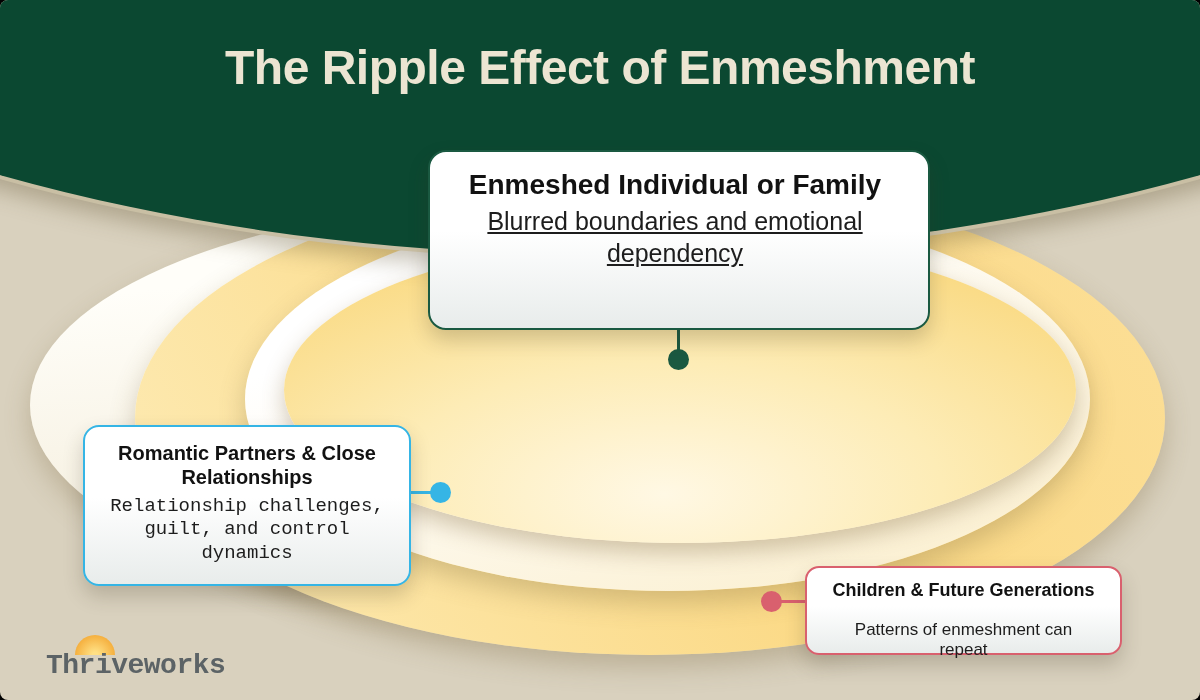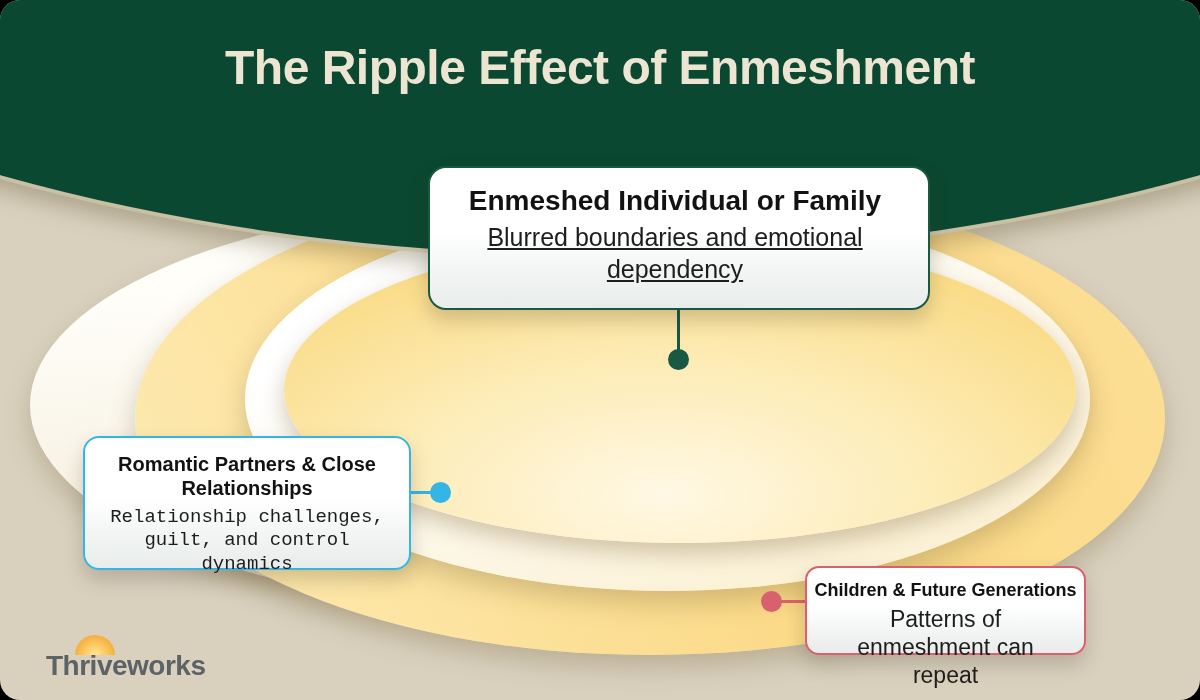--- a/index.html
+++ b/index.html
@@ -1,18 +1,18 @@
 <!DOCTYPE html>
 <html><head>
 <meta charset="utf-8">
 <style>
   html,body{margin:0;padding:0;background:#000;font-family:"Liberation Sans",sans-serif;}
   .card{
     position:relative;width:1200px;height:700px;margin:0 auto;
-    background:#d9d1be;border-radius:20px;overflow:hidden;
+    background:#d9d1be;border-radius:8px;overflow:hidden;
   }
   
   .ellipse{position:absolute;border-radius:50%;}
   .e-outer-ivory{
     left:30px;top:200px;width:1040px;height:410px;
     background:linear-gradient(175deg,#fffef9 20%,#f1e9d4 90%);
     box-shadow:0 12px 26px rgba(120,98,55,.28);
   }
   .e-ring-gold{
     left:135px;top:181px;width:1030px;height:474px;
@@ -44,53 +44,52 @@
   
   .callout{
     position:absolute;z-index:10;box-sizing:border-box;
     background:linear-gradient(180deg,#ffffff 45%,#e8eceb 100%);
     border:2px solid #999;text-align:center;color:#161616;
     box-shadow:0 10px 20px rgba(60,50,30,.22);
   }
   .callout .c-title{font-weight:bold;color:#121212;}
   .callout .c-body{color:#1d1d1d;}
   .callout-center{
-    left:428px;top:166px;width:502px;height:144px;border-radius:18px;
+    left:428px;top:150px;width:502px;height:180px;border-radius:18px;
     padding:15px 18px 0 10px;
   }
   .callout-center .c-title{font-size:28px;line-height:1.25;}
   .callout-center .c-body{font-size:25px;line-height:1.28;margin-top:3px;text-decoration:underline;}
   .callout-partners{
-    left:83px;top:425px;width:328px;height:134px;border-radius:16px;
+    left:83px;top:425px;width:328px;height:161px;border-radius:16px;
     padding:14px 10px 0 10px;
-    margin-top:11px;
   }
   .callout-partners .c-title{font-size:20px;line-height:1.22;}
   .callout-partners .c-body{font-size:19px;line-height:1.24;margin-top:5px;font-family:Liberation Mono, monospace;}
   .callout-children{
-    left:805px;top:566px;width:281px;height:89px;border-radius:14px;
+    left:805px;top:566px;width:317px;height:89px;border-radius:14px;
     padding:12px 6px 0 6px;
   }
   .callout-children .c-title{font-size:18px;line-height:1.2;white-space:nowrap;}
-  .callout-children .c-body{font-size:23px;line-height:1.22;margin-top:3px;max-width:218px;margin-left:auto;margin-right:auto;}
+  .callout-children .c-body{font-size:17px;line-height:1.22;margin-top:18px;max-width:218px;margin-left:auto;margin-right:auto;}
   
   .conn{position:absolute;z-index:9;}
   .conn-line-v{width:3px;}
   .conn-line-h{height:3px;}
   .conn-dot{width:21px;height:21px;border-radius:50%;}
   
   .logo{position:absolute;left:46px;top:632px;z-index:11;}
   .sun{
     position:absolute;left:29px;top:3px;width:40px;height:20px;
     border-radius:20px 20px 0 0;
     background:radial-gradient(ellipse at 50% 100%,#ffe084 10%,#f5b03f 70%,#e3962c 100%);
   }
   .logo-text{
     position:relative;margin-top:18px;
-    font-family:Liberation Sans, sans-serif;font-weight:bold;
+    font-family:Liberation Mono, monospace;font-weight:bold;
     font-size:28px;color:#5c6366;letter-spacing:-0.5px;
   }
 </style>
 </head>
 <body>
 
 <div class="card">
 
   <div class="ellipse e-outer-ivory"></div>
   <div class="ellipse e-ring-gold"></div>

